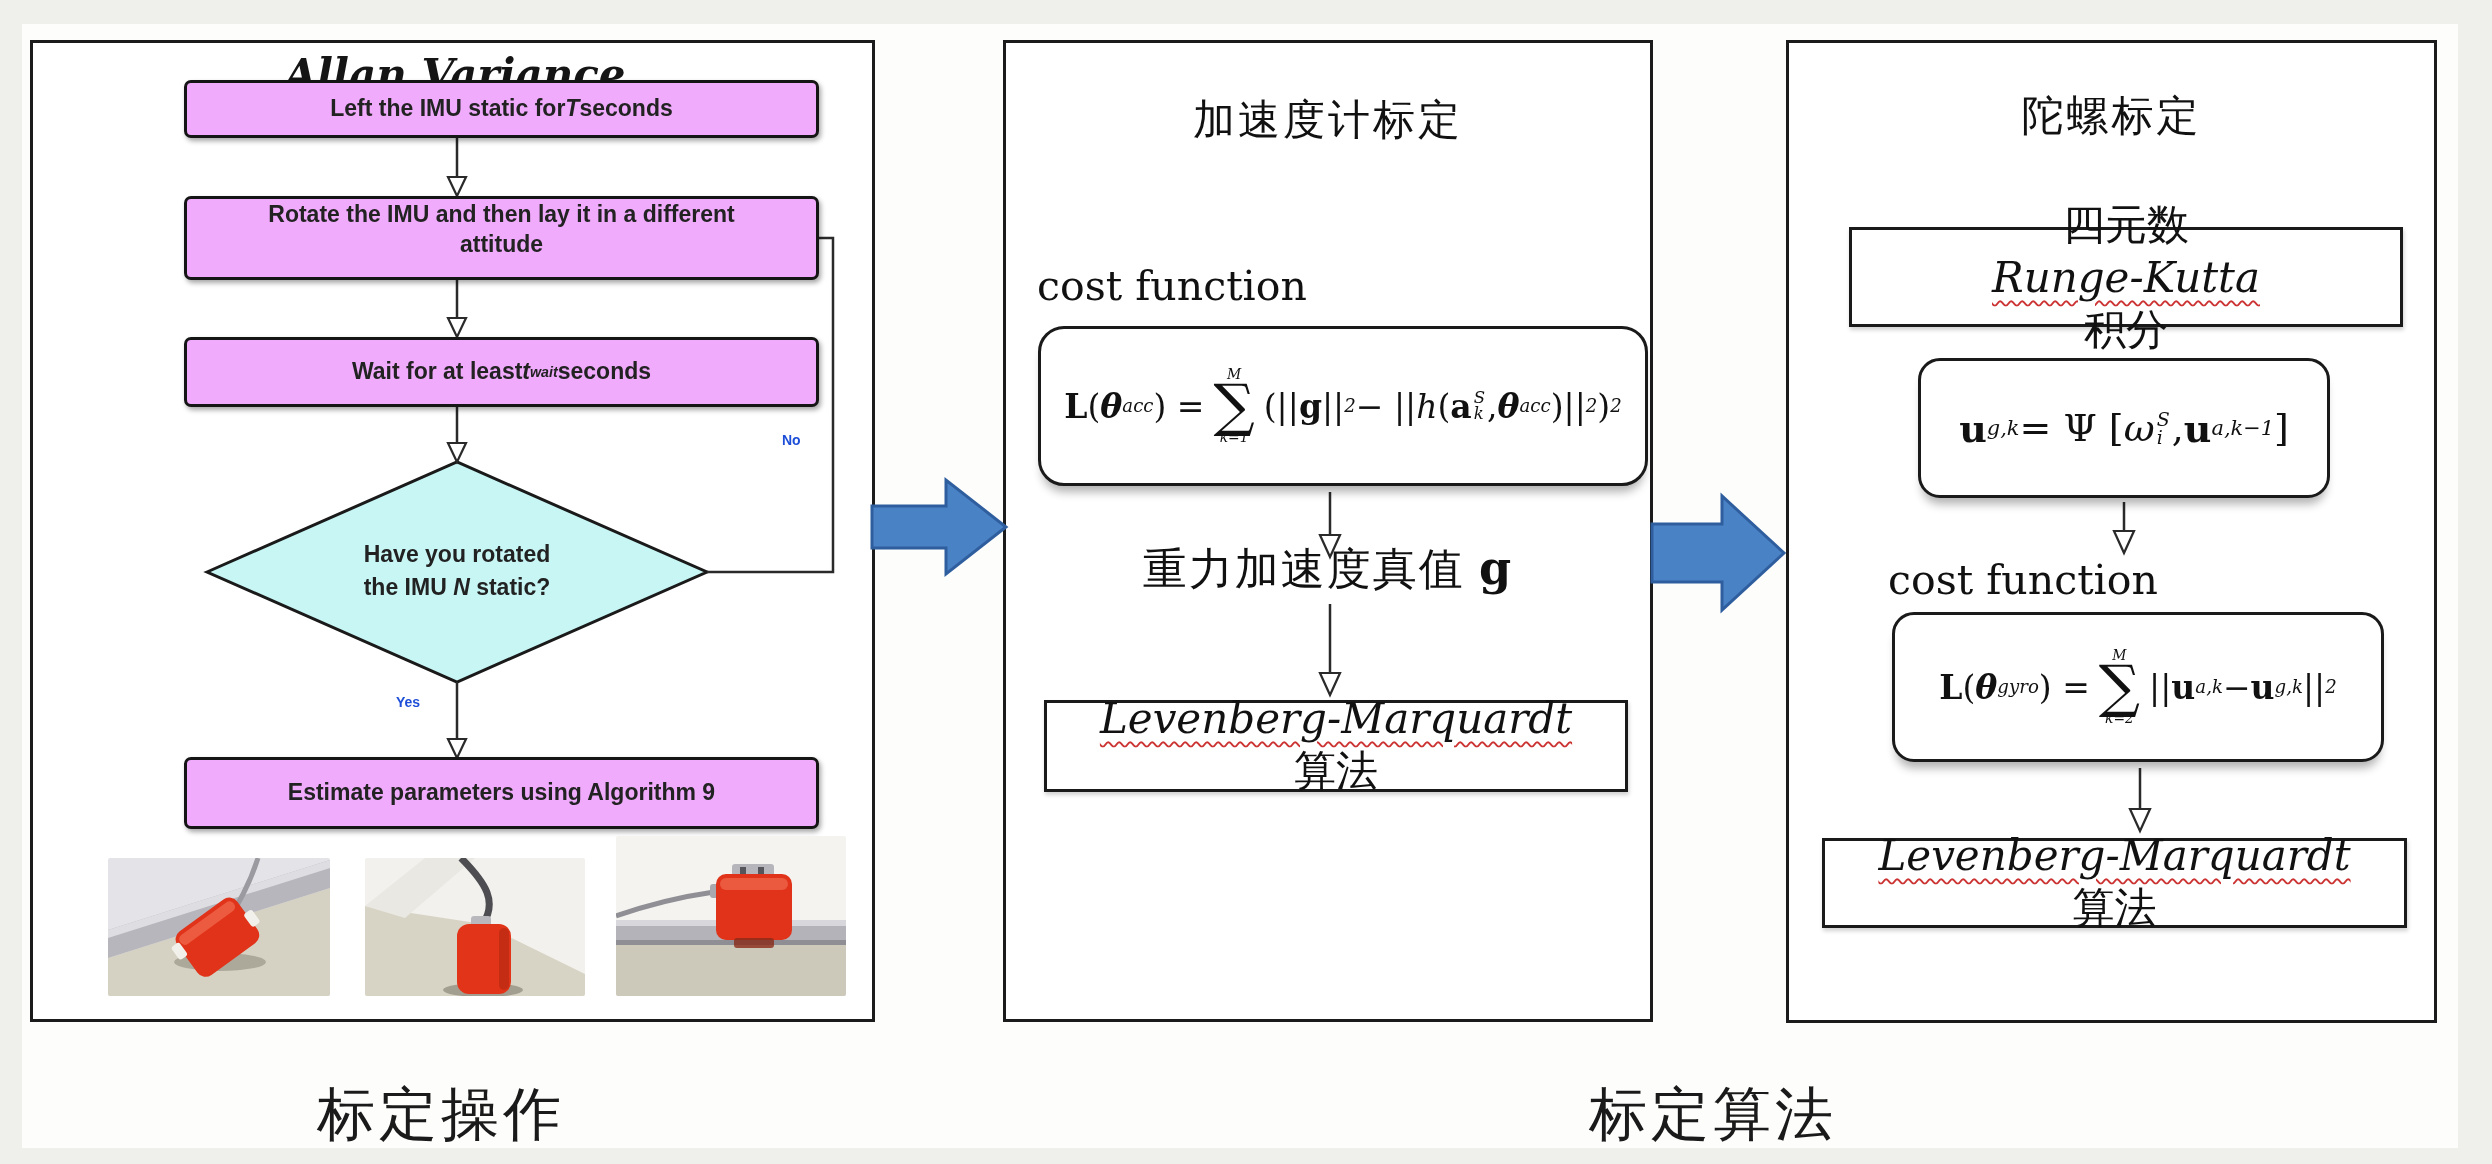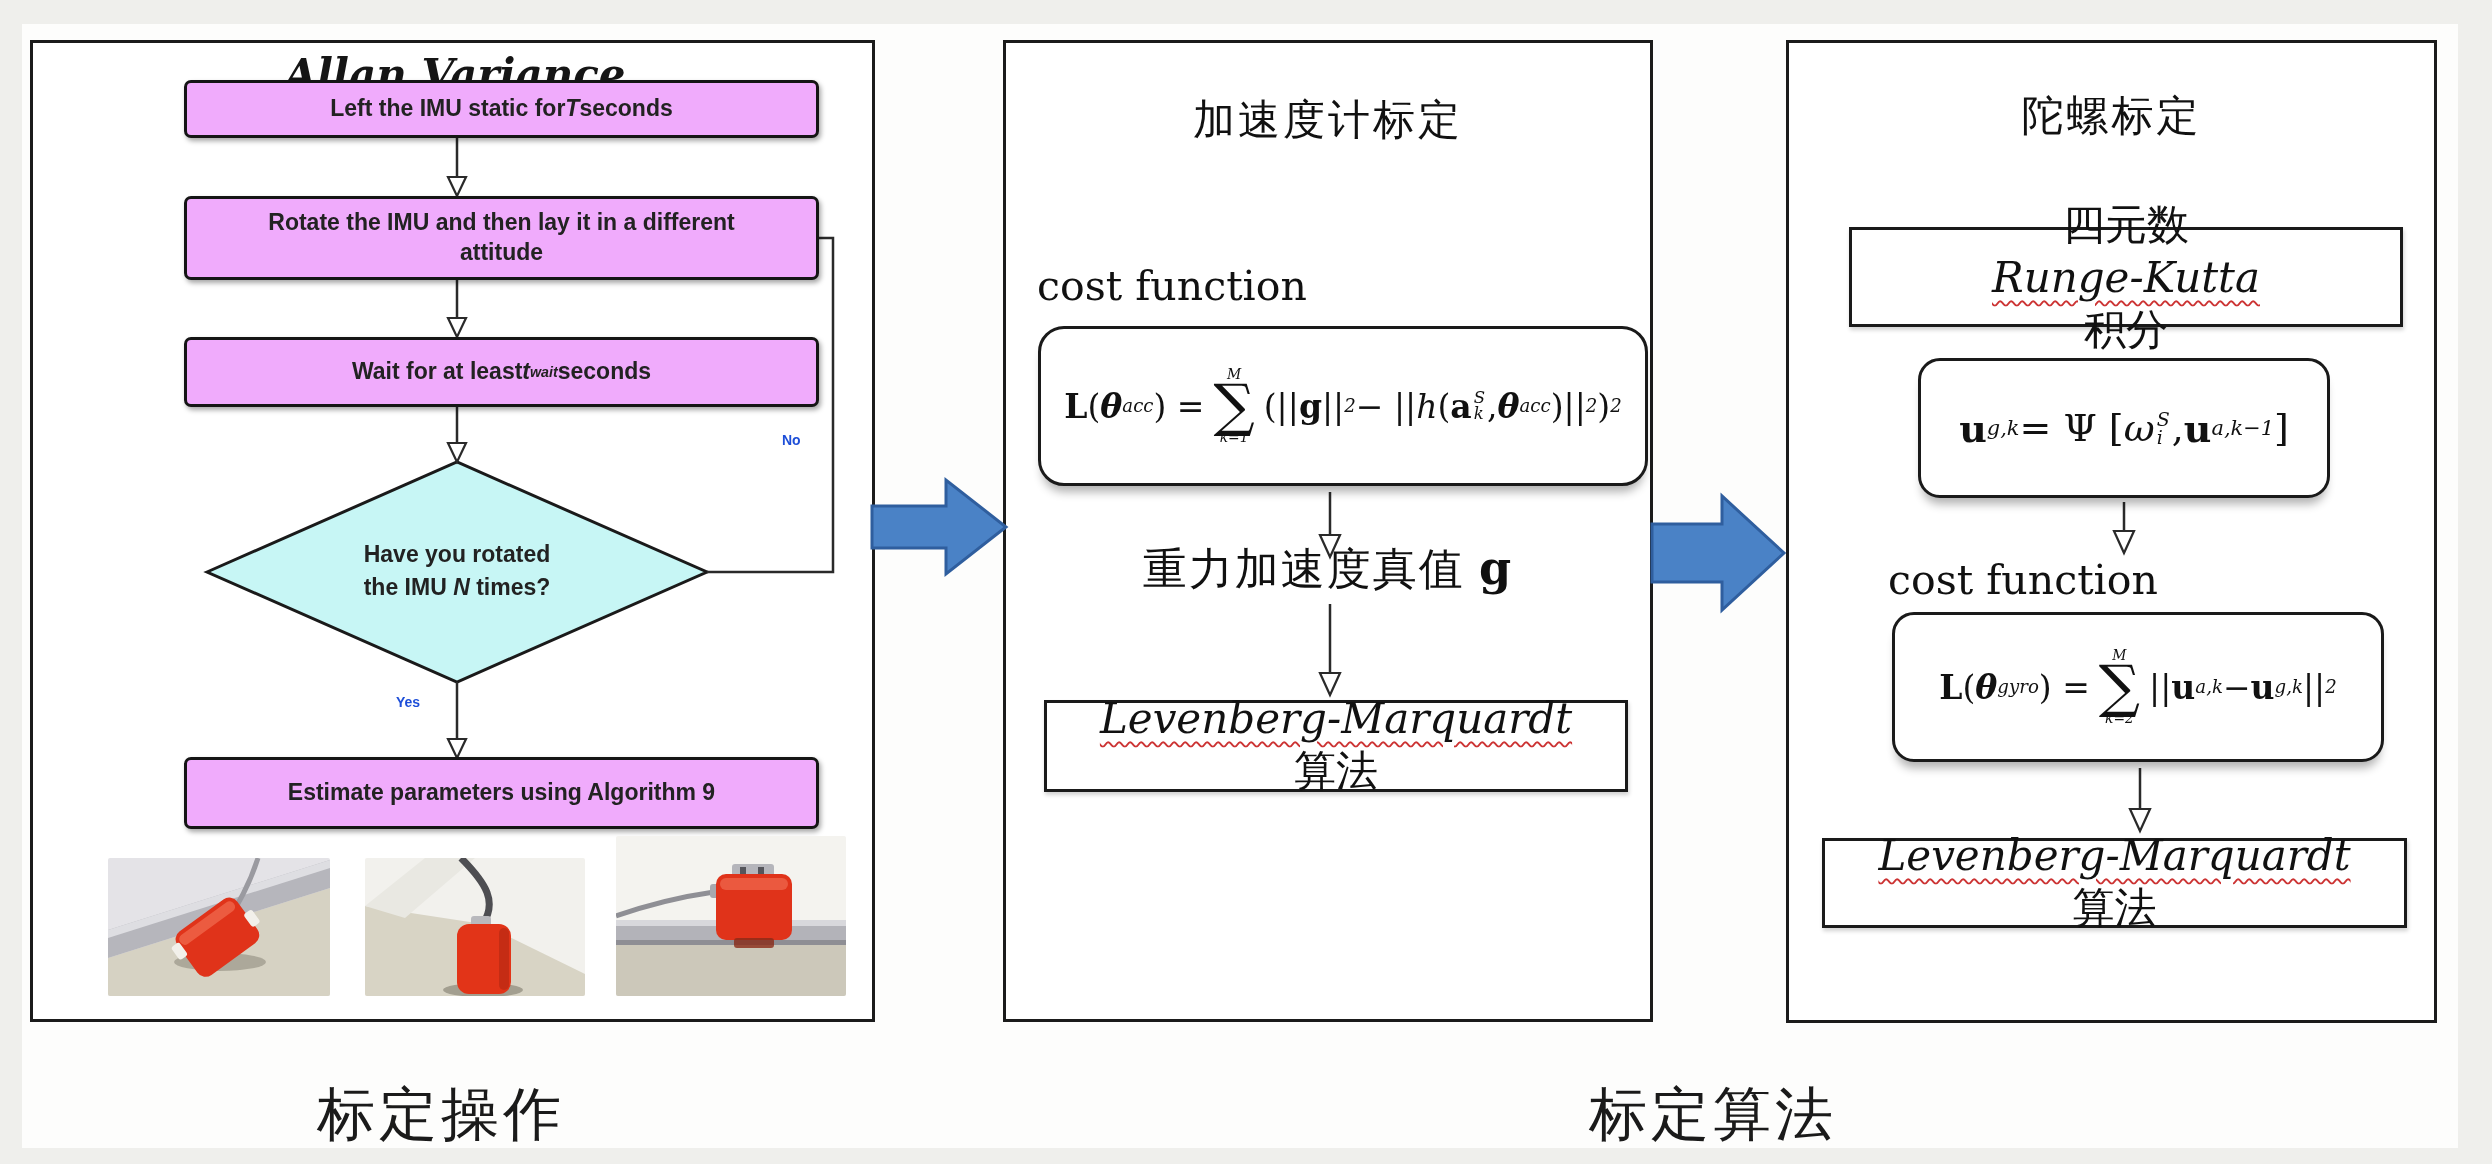--- a/index.html
+++ b/index.html
@@ -7,21 +7,21 @@
   .page{position:relative;width:2492px;height:1164px;background:#efefec;overflow:hidden;}
   .content{position:absolute;left:22px;top:24px;width:2436px;height:1124px;background:#fdfdfc;}
   .panel{position:absolute;background:#ffffff;border:3px solid #1b1b1b;box-sizing:border-box;z-index:2;}
   .svg-overlay{position:absolute;left:0;top:0;width:2492px;height:1164px;z-index:5;pointer-events:none;}
   .abs{position:absolute;z-index:10;box-sizing:border-box;}
 
   
   .av-title{left:180px;top:50px;width:550px;text-align:center;font-family:"DejaVu Serif","Liberation Serif",serif;font-style:italic;font-weight:bold;font-size:42px;color:#151515;}
   .pbox{background:#f0abfc;border:3px solid #151515;border-radius:7px;box-shadow:2px 3px 5px rgba(0,0,0,0.35);display:flex;align-items:center;justify-content:center;text-align:center;font-size:23px;font-weight:600;color:#222;line-height:1.3;margin-left:44px;}
   .box1{left:140px;top:80px;width:635px;height:58px;}
-  .box2{left:140px;top:196px;width:635px;height:84px;padding:8px 62px;}
+  .box2{left:140px;top:196px;width:635px;height:84px;padding:17px 62px;align-items:flex-end;}
   .box3{left:140px;top:337px;width:635px;height:70px;}
   .box4{left:140px;top:757px;width:635px;height:72px;}
   .diamond-text{left:327px;top:538px;width:260px;text-align:center;font-size:23px;font-weight:600;color:#222;line-height:1.45;}
   .lbl{font-size:14px;font-weight:600;color:#1d4ed8;}
   .no-lbl{left:782px;top:432px;}
   .yes-lbl{left:396px;top:694px;}
 
   
   .photo{overflow:hidden;border-radius:2px;}
   .photo svg{display:block;}
@@ -133,21 +133,21 @@
       <span class="tk-n">Rotate the IMU and then lay it in a different attitude</span>
     </div>
   <div class="abs pbox box3">
       <span class="tk-n">Wait for at least </span>
       <span class="tk-bi">t</span>
       <span class="tk-bisub">wait</span>
       <span class="tk-n"> seconds</span>
     </div>
   <div class="abs diamond-text">
     <div><span class="tk-n">Have you rotated</span></div>
-    <div><span class="tk-n">the IMU </span><span class="tk-bi">N</span><span class="tk-n"> times?</span></div>
+    <div><span class="tk-n">the IMU </span><span class="tk-bi">N</span><span class="tk-n"> static?</span></div>
   </div>
   <div class="abs lbl no-lbl">No</div>
   <div class="abs lbl yes-lbl">Yes</div>
   <div class="abs pbox box4">
       <span class="tk-n">Estimate parameters using Algorithm 9</span>
     </div>
 
   <div class="abs photo photo1" aria-label="imu-tilted-on-whiteboard-rail">
     <svg viewBox="0 0 222 138" width="222" height="138">
       <rect width="222" height="138" fill="#e4e3e7"></rect>

